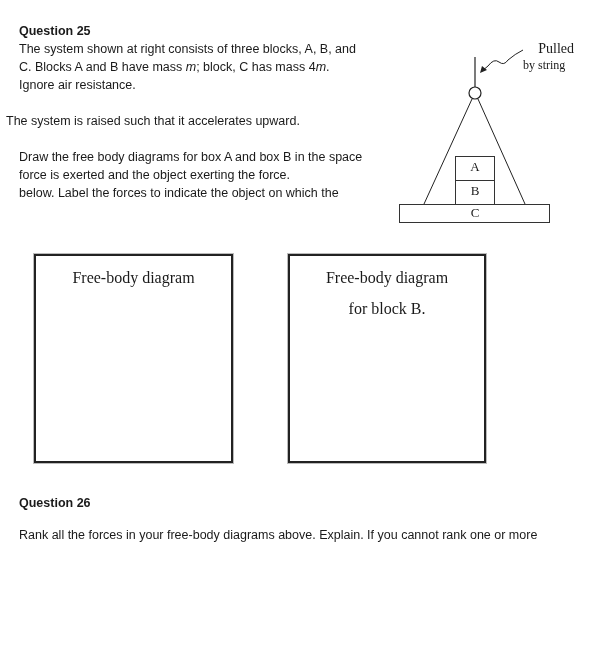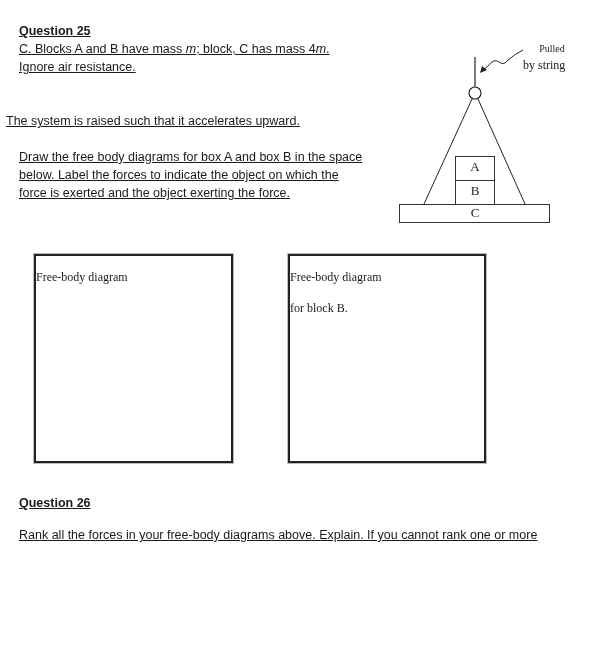--- a/index.html
+++ b/index.html
@@ -1,51 +1,52 @@
 <!DOCTYPE html>
 <html><head>
 <meta charset="utf-8">
 <style>
   html, body { margin: 0; padding: 0; background: #ffffff; }
   body { width: 604px; height: 665px; position: relative; overflow: hidden; color: #1a1a1a; }
-  .sans { font-family: "Liberation Sans", sans-serif; font-size: 12.5px; line-height: 18px; text-decoration: underline; }
+  .sans { font-family: "Liberation Sans", sans-serif; font-size: 12.5px; line-height: 18px; }
   .serif { font-family: "Liberation Serif", "DejaVu Serif", serif; }
   .abs { position: absolute; }
   .qtitle { font-weight: bold; }
   .fbd-box {
     position: absolute;
     border: 2px solid #222;
     box-shadow: 0 0 0 1px #bbb;
     background: #fff;
     box-sizing: border-box;
   }
   .fbd-label {
     font-family: "Liberation Serif", serif;
-    font-size: 12px;
+    font-size: 16px;
     line-height: 31px;
-    text-align: left;
+    text-align: center;
     margin-top: 6px;
   }
 </style>
 </head>
 <body>
 
 <div class="abs sans qtitle" style="left:19px; top:22px;">Question 25</div>
 
 <div class="abs sans" style="left:19px; top:40px; width:380px;">
+  <div>The system shown at right consists of three blocks, A, B, and</div>
   <div><span>C.  Blocks A and B have mass </span><i>m</i><span>; block, C has mass 4</span><i>m</i><span>.</span></div>
   <div>Ignore air resistance.</div>
 </div>
 
 <div class="abs sans" style="left:6px; top:112px;">The system is raised such that it accelerates upward.</div>
 
 <div class="abs sans" style="left:19px; top:148px; width:380px;">
   <div>Draw the free body diagrams for box A and box B in the space</div>
+  <div>force is exerted and the object exerting the force.</div>
   <div>below.  Label the forces to indicate the object on which the</div>
-  <div>force is exerted and the object exerting the force.</div>
 </div>
 
 <svg class="abs" style="left:390px; top:30px;" width="200" height="200" viewBox="390 30 200 200">
 
   <line x1="475" y1="57" x2="475" y2="87" stroke="#222" stroke-width="1.2"></line>
 
   <circle cx="475" cy="93" r="6" fill="#fff" stroke="#222" stroke-width="1.2"></circle>
 
   <line x1="472" y1="99" x2="424" y2="204" stroke="#222" stroke-width="1"></line>
   <line x1="478" y1="99" x2="525" y2="204" stroke="#222" stroke-width="1"></line>
@@ -53,21 +54,21 @@
   <path d="M523 50 Q 515 54 508 60 Q 504 66 499 62 Q 494 58 488 66 L 482 71" fill="none" stroke="#222" stroke-width="1"></path>
   <polygon points="480,73 482,66 487,70" fill="#222"></polygon>
 
   <rect x="399.5" y="204.5" width="150" height="18" fill="#fff" stroke="#333" stroke-width="1"></rect>
 
   <rect x="455.5" y="180.5" width="39" height="24" fill="#fff" stroke="#333" stroke-width="1"></rect>
 
   <rect x="455.5" y="156.5" width="39" height="24" fill="#fff" stroke="#333" stroke-width="1"></rect>
 </svg>
 
-<div class="abs serif" style="left:530px; top:40px; font-size:10px; line-height:17px; text-align:center; width:44px;">
+<div class="abs serif" style="left:530px; top:40px; font-size:14px; line-height:17px; text-align:right; width:44px;">
   <div>Pulled</div>
 </div>
 <div class="abs serif" style="left:523px; top:57px; font-size:12px; line-height:17px;">by string</div>
 <div class="abs serif" style="left:455px; top:159px; width:40px; text-align:center; font-size:13px;">A</div>
 <div class="abs serif" style="left:455px; top:183px; width:40px; text-align:center; font-size:13px;">B</div>
 <div class="abs serif" style="left:455px; top:205px; width:40px; text-align:center; font-size:13px;">C</div>
 
 <div class="fbd-box" style="left:34px; top:254px; width:199px; height:209px;">
   <div class="fbd-label">
     <div>Free-body diagram</div>

